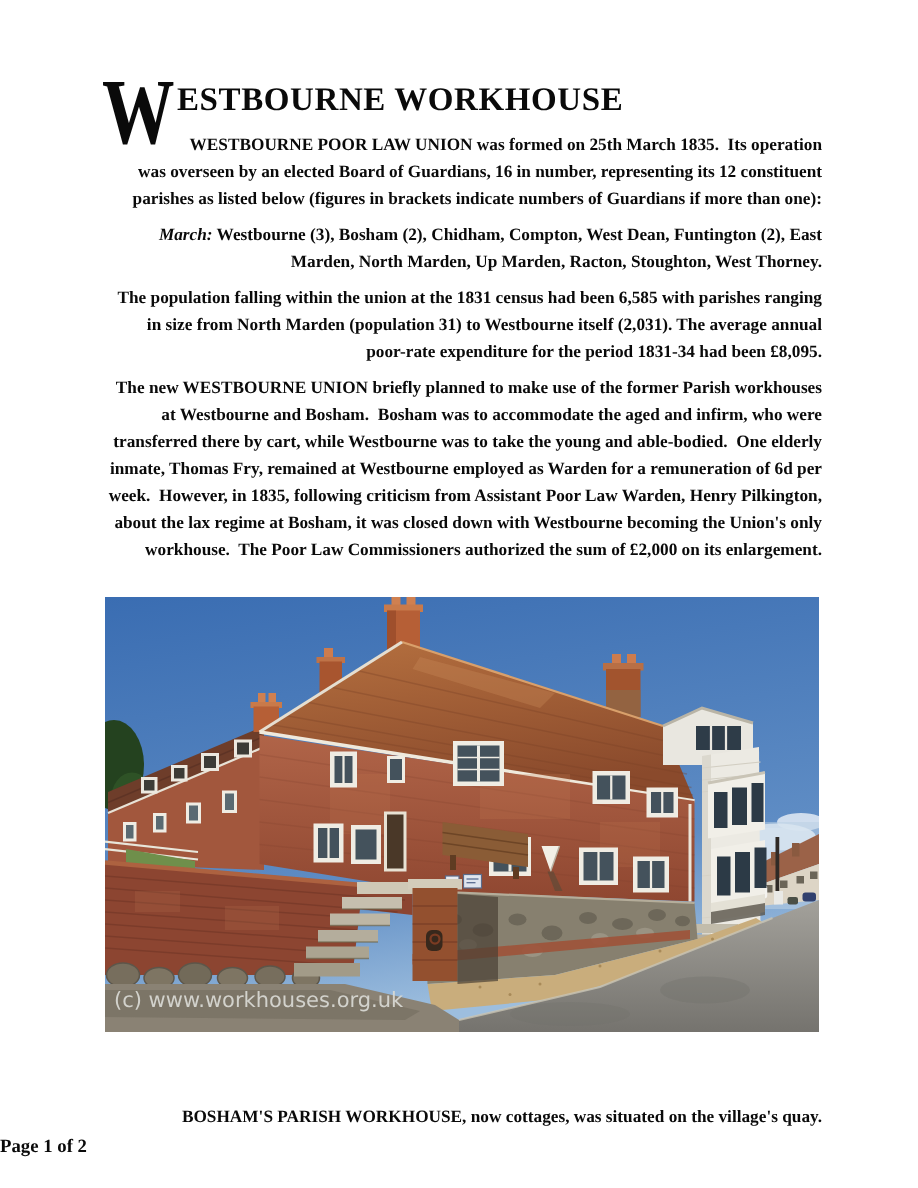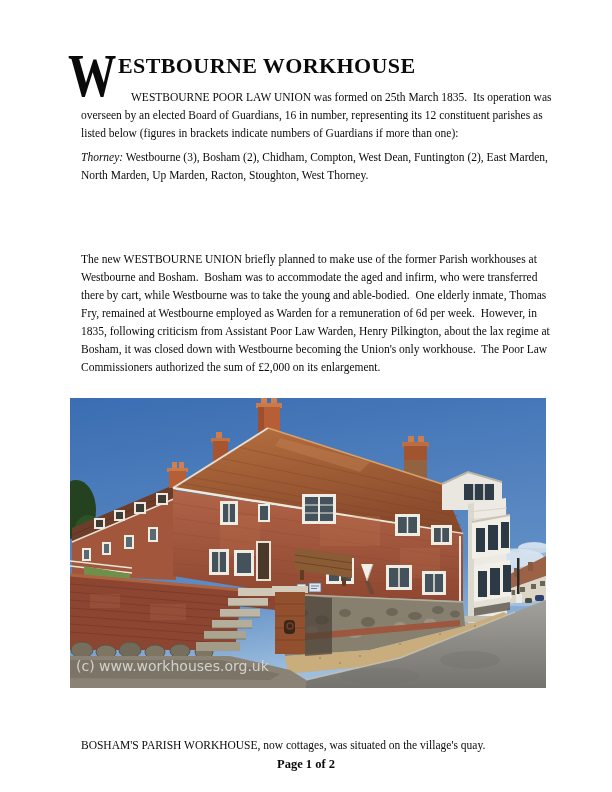--- a/index.html
+++ b/index.html
@@ -11,49 +11,51 @@
   .dropcap{
     position:absolute;left:68px;top:44px;
     font-size:62px;line-height:1;font-weight:bold;
     transform:scaleX(.78);transform-origin:left top;
   }
   .doc-title{
     position:absolute;left:118px;top:53px;margin:0;
     font-size:22px;font-weight:bold;letter-spacing:.4px;
   }
   .para{
-    position:absolute;left:81px;width:478px;margin:0;
-    font-size:11.5px;font-weight:normal;line-height:18px;
+    position:absolute;left:70px;width:478px;margin:0;
+    font-size:11.5px;font-weight:bold;line-height:18px;
     white-space:pre-wrap;
+    text-align:right;
   }
   .p-intro{top:88px;text-indent:50px;}
   .p-parishes{top:148px;}
   .p-parishes .county{font-style:italic;}
   .p-population{top:190px;}
   .p-history{top:250px;}
   .photo{position:absolute;left:70px;top:398px;width:476px;height:290px;margin:0;}
   .photo svg{display:block;}
   .p-caption{top:700px;margin-top:36px;}
   .footer{
     position:absolute;left:0;top:757px;width:612px;margin:0;
-    text-align:center;font-size:12.5px;font-weight:bold;
+    text-align:left;font-size:12.5px;font-weight:bold;
   }
 </style>
 </head>
 <body>
 
 <div class="sheet">
 
   <span class="dropcap">W</span>
   <h1 class="doc-title">ESTBOURNE WORKHOUSE</h1>
 
   <p class="para p-intro">WESTBOURNE POOR LAW UNION was formed on 25th March 1835.  Its operation was overseen by an elected Board of Guardians, 16 in number, representing its 12 constituent parishes as listed below (figures in brackets indicate numbers of Guardians if more than one):</p>
 
-  <p class="para p-parishes"><span class="county">Thorney:</span><span> Westbourne (3), Bosham (2), Chidham, Compton, West Dean, Funtington (2), East Marden, North Marden, Up Marden, Racton, Stoughton, West Thorney.</span></p>
-
+  <p class="para p-parishes"><span class="county">March:</span><span> Westbourne (3), Bosham (2), Chidham, Compton, West Dean, Funtington (2), East Marden, North Marden, Up Marden, Racton, Stoughton, West Thorney.</span></p>
+
+  <p class="para p-population">The population falling within the union at the 1831 census had been 6,585 with parishes ranging in size from North Marden (population 31) to Westbourne itself (2,031). The average annual poor-rate expenditure for the period 1831-34 had been £8,095.</p>
 
   <p class="para p-history">The new WESTBOURNE UNION briefly planned to make use of the former Parish workhouses at Westbourne and Bosham.  Bosham was to accommodate the aged and infirm, who were transferred there by cart, while Westbourne was to take the young and able-bodied.  One elderly inmate, Thomas Fry, remained at Westbourne employed as Warden for a remuneration of 6d per week.  However, in 1835, following criticism from Assistant Poor Law Warden, Henry Pilkington, about the lax regime at Bosham, it was closed down with Westbourne becoming the Union's only workhouse.  The Poor Law Commissioners authorized the sum of £2,000 on its enlargement.</p>
 
   <figure class="photo">
     <svg viewBox="0 0 476 290" width="476" height="290" xmlns="http://www.w3.org/2000/svg">
       <defs>
         <linearGradient id="sky" x1="0" y1="0" x2="0.25" y2="1">
           <stop offset="0" stop-color="#3a6db2"></stop>
           <stop offset="0.7" stop-color="#5e8cc4"></stop>
           <stop offset="1" stop-color="#9dbede"></stop>

